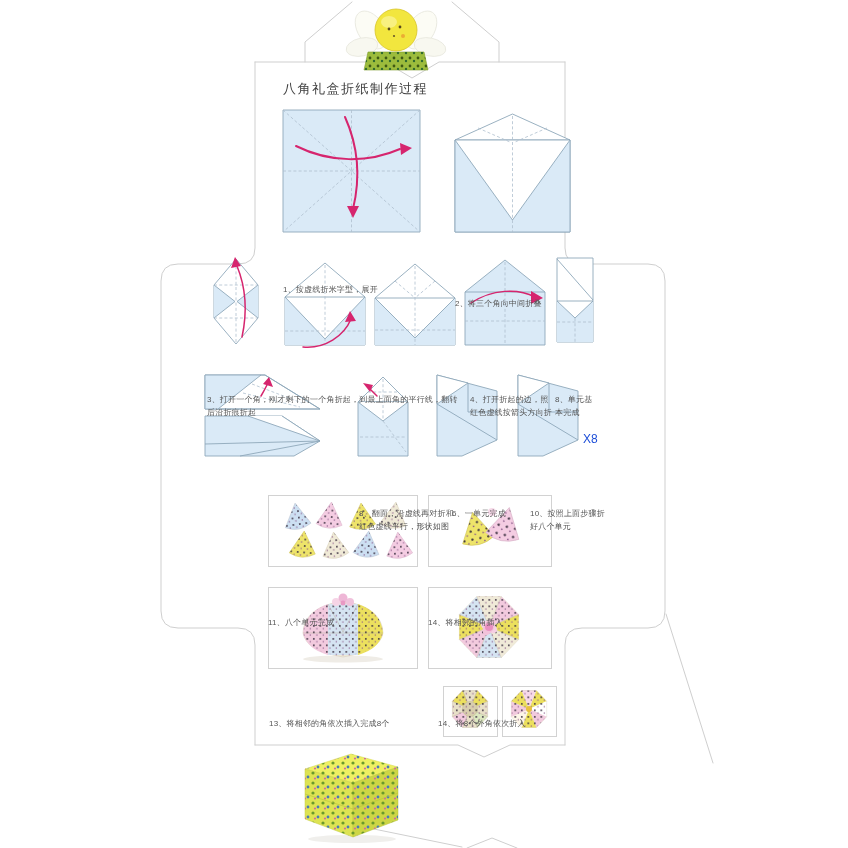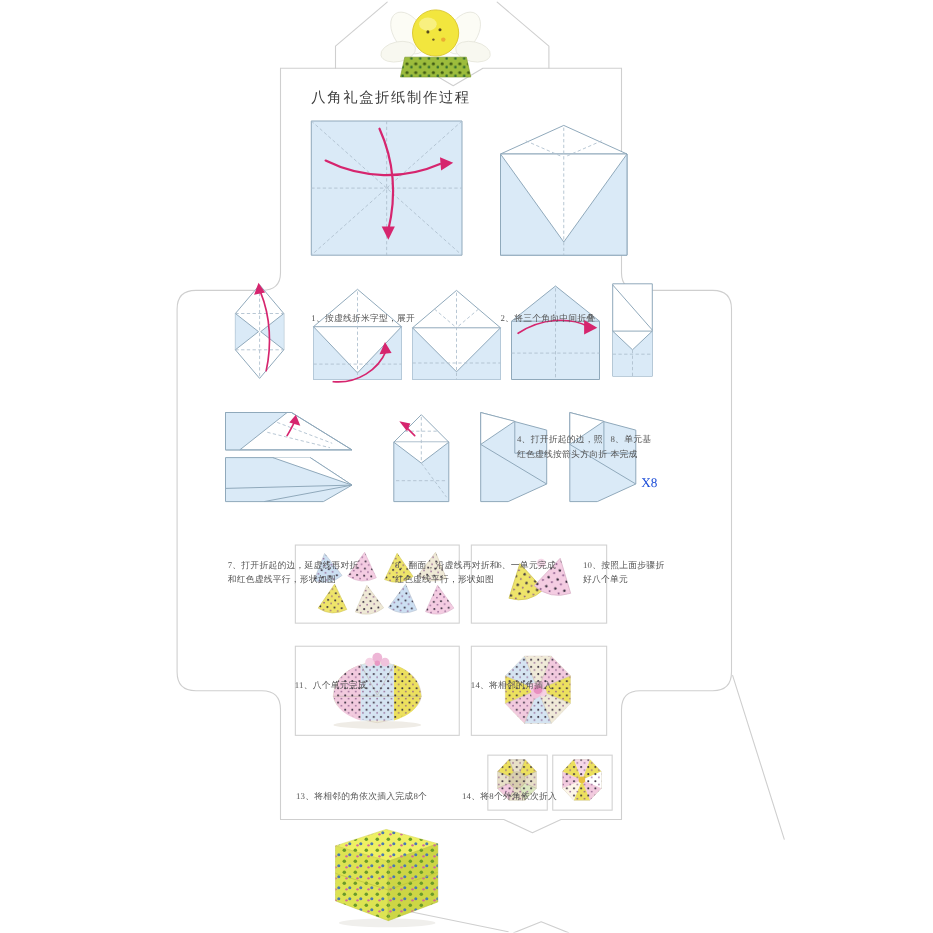--- a/index.html
+++ b/index.html
@@ -1,17 +1,17 @@
 <!DOCTYPE html>
 <html><head>
 <meta charset="utf-8">
 <style>
   html,body{margin:0;padding:0;background:#ffffff;}
   .canvas{position:relative;width:848px;height:848px;background:#fff;overflow:hidden;
-          font-family:Liberation Serif, serif;}
+          font-family:Liberation Sans, sans-serif;}
   svg.layer{position:absolute;left:0;top:0;z-index:1;}
   .pbox{position:absolute;border:1px solid #d2d2d2;background:transparent;z-index:2;}
   .title{position:absolute;left:283px;top:80px;font-size:13px;color:#3f3f3f;
          letter-spacing:1.5px;z-index:3;}
   .x8{position:absolute;left:583px;top:432px;font-size:12px;color:#1d4ed8;z-index:3;}
   .cap{position:absolute;font-size:8px;line-height:12.5px;color:#555;
        letter-spacing:0.2px;z-index:3;margin-top:48px;}
   
   .dl{fill:none;stroke:#cfcfcf;stroke-width:1;stroke-linejoin:round;stroke-linecap:round;}
   .shape{fill:#daeaf7;stroke:#8fa8ba;stroke-width:0.9;stroke-linejoin:round;}
@@ -281,25 +281,25 @@
   <div class="pbox" style="left:428px;top:495px;width:122px;height:70px"></div>
   <div class="pbox" style="left:268px;top:587px;width:148px;height:80px"></div>
   <div class="pbox" style="left:428px;top:587px;width:122px;height:80px"></div>
   <div class="pbox" style="left:443px;top:686px;width:53px;height:49px"></div>
   <div class="pbox" style="left:502px;top:686px;width:53px;height:49px"></div>
 
   <div class="title">八角礼盒折纸制作过程</div>
   <div class="x8">X8</div>
 
   <div class="cap" style="left:283px;top:236px;width:220px">1、按虚线折米字型，展开</div>
-  <div class="cap" style="left:455px;top:236px;width:220px">2、将三个角向中间折叠</div>
+  <div class="cap" style="left:455px;top:250px;width:220px">2、将三个角向中间折叠</div>
+  <div class="cap" style="left:207px;top:346px;width:252px">3、打开一个角，刚才剩下的一个角折起，到最上面角的平行线，翻转后沿折痕折起</div>
   <div class="cap" style="left:470px;top:346px;width:82px">4、打开折起的边，照红色虚线按箭头方向折</div>
   <div class="cap" style="left:555px;top:346px;width:40px">8、单元基本完成</div>
-  <div class="cap" style="left:207px;top:460px;width:122px">7、打开折起的边，延虚线再对折和红色虚线平行，形状如图</div>
   <div class="cap" style="left:359px;top:460px;width:98px">8、翻面，沿虚线再对折和红色虚线平行，形状如图</div>
   <div class="cap" style="left:452px;top:460px;width:110px">6、一单元完成</div>
   <div class="cap" style="left:530px;top:460px;width:76px">10、按照上面步骤折好八个单元</div>
   <div class="cap" style="left:268px;top:569px;width:150px">11、八个单元完成</div>
   <div class="cap" style="left:428px;top:569px;width:150px">14、将相邻的角插入</div>
   <div class="cap" style="left:269px;top:670px;width:180px">13、将相邻的角依次插入完成8个</div>
-  <div class="cap" style="left:420px;top:670px;width:160px">14、将8个外角依次折入</div>
+  <div class="cap" style="left:438px;top:670px;width:160px">14、将8个外角依次折入</div>
 
 </div>
 
 </body></html>

